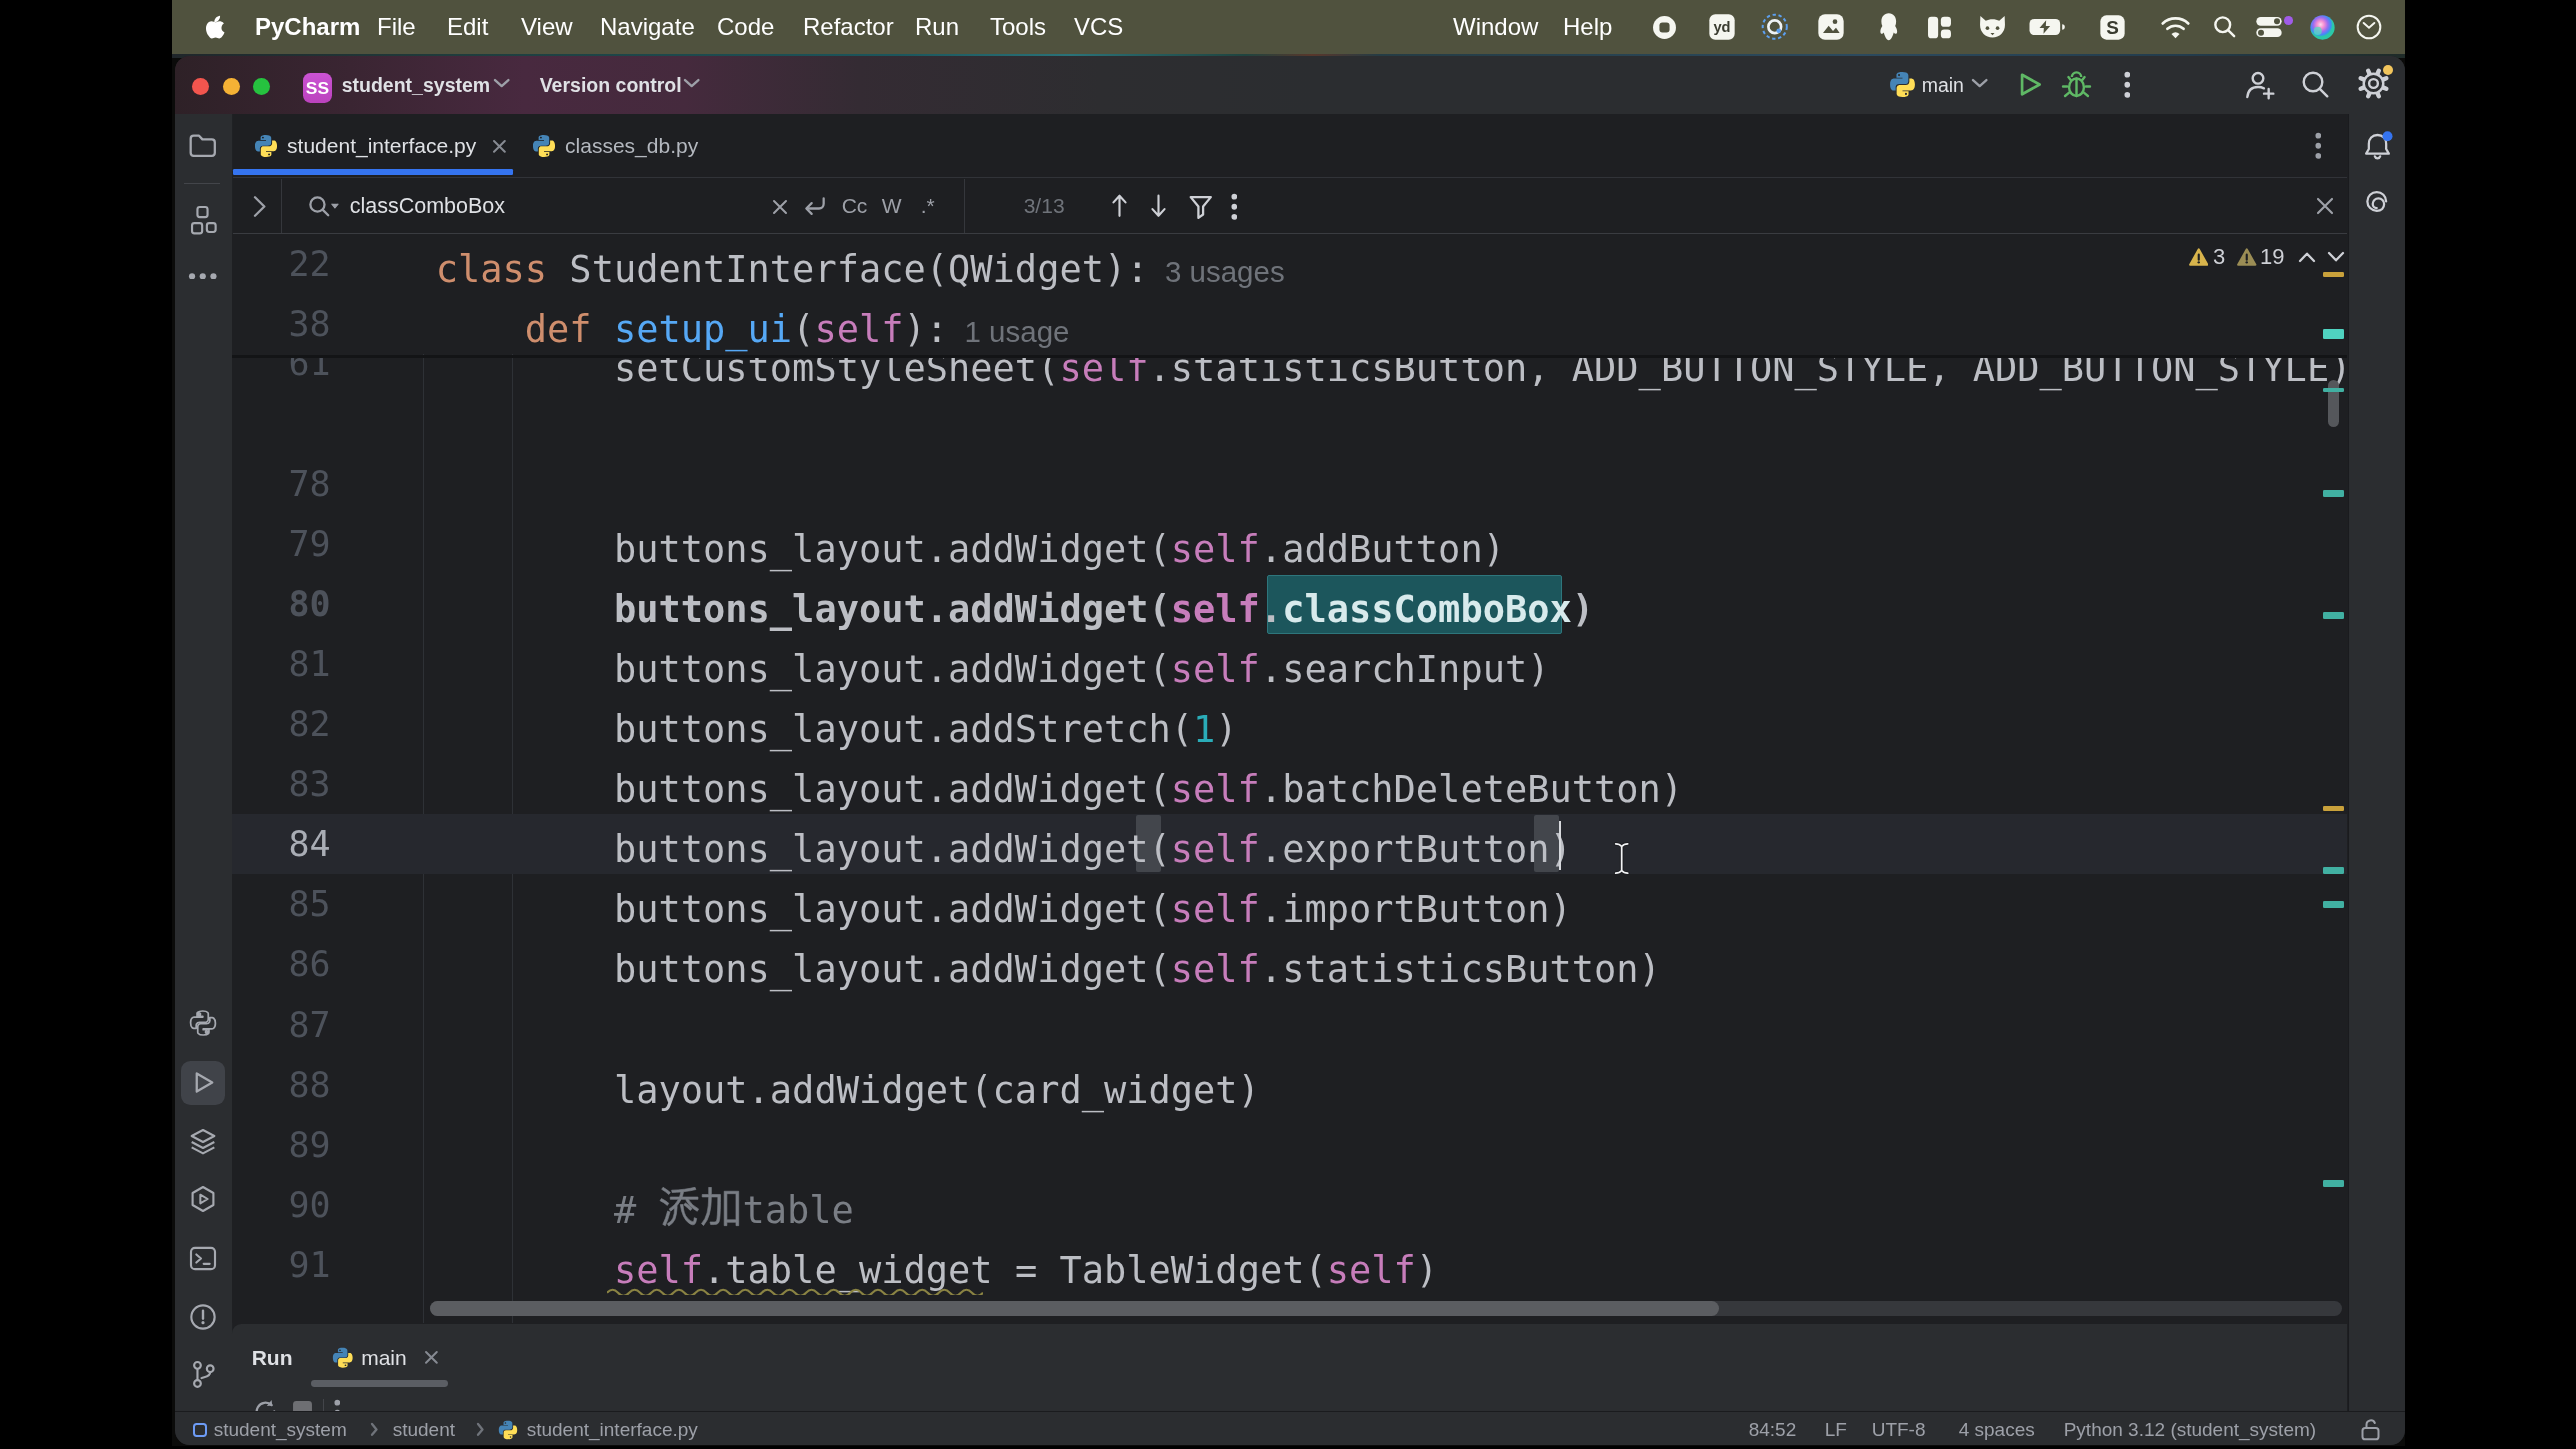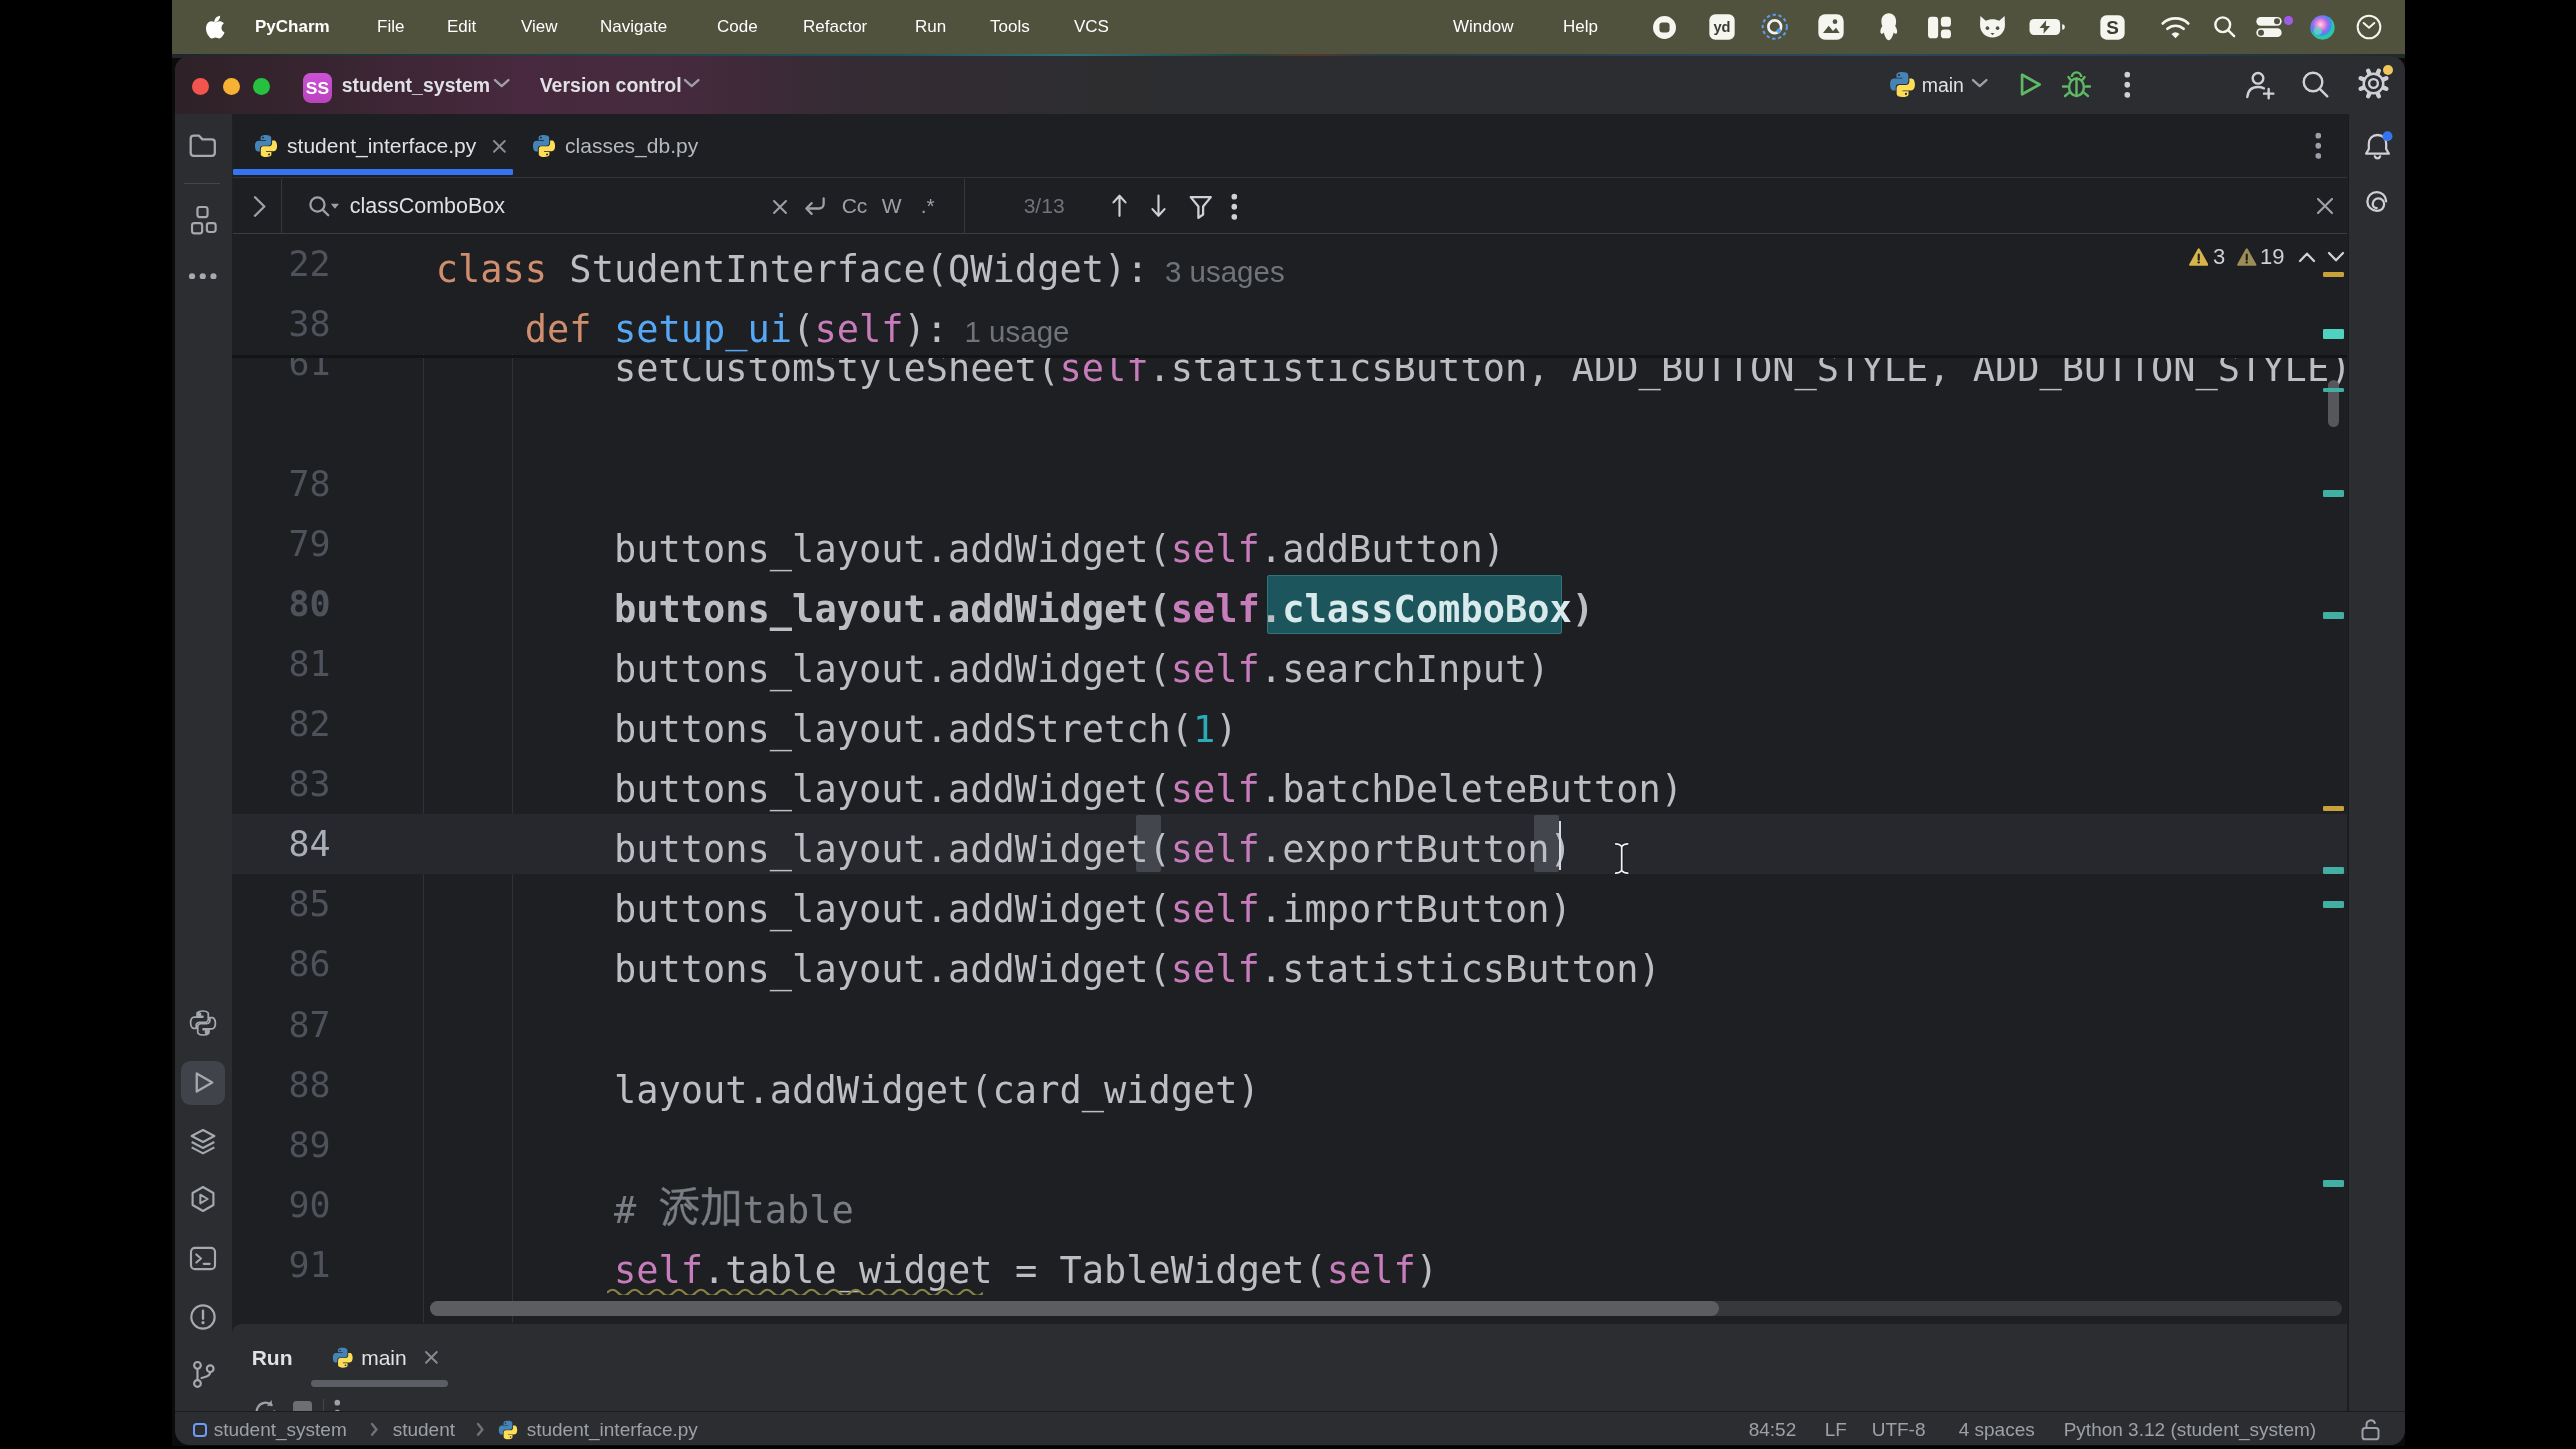--- a/index.html
+++ b/index.html
@@ -4,21 +4,21 @@
 <style>
   html,body{margin:0;padding:0;background:#000;}
   #stage{position:relative;width:2576px;height:1449px;background:#000;overflow:hidden;
          font-family:"Liberation Sans",sans-serif;}
   #screen{position:absolute;left:172px;top:0;width:2233px;height:1446px;background:#0b0b0a;}
   
   #wallpaper{position:absolute;left:0;top:50px;width:2233px;height:8px;
     background:linear-gradient(90deg,#20262a 0px,#203c3c 282px,#1c565c 725px,#2a7278 899px,#20443f 1073px,#58372b 1140px,#253c44 1208px,#2c4a5e 1690px,#233c4c 2012px,#1f2b28 2233px);}
   
   #menubar{position:absolute;left:0;top:0;width:2233px;height:54px;background:#50523e;}
-  .mitem{position:absolute;top:0;height:54px;display:flex;align-items:center;color:#ffffff;font-size:17px;font-weight:500;}
+  .mitem{position:absolute;top:0;height:54px;display:flex;align-items:center;color:#ffffff;font-size:24px;font-weight:500;}
   .mitem.app{font-weight:700;}
   .mstatus{position:absolute;top:0;height:54px;display:flex;align-items:center;justify-content:center;}
   
   #window{position:absolute;left:2.7px;top:56px;width:2230px;height:1389px;background:#1e1f22;
           border-radius:14.8px;overflow:hidden;}
   #titlebar{position:absolute;left:0;top:0;width:2230px;height:58px;
     background:linear-gradient(90deg,#2e2127 0px,#3a2532 174px,#48293f 349px,#452a3d 510px,#342b33 684px,#2d2d30 926px,#2b2d30 1140px,#2b2d30 100%);}
   .tlight{position:absolute;top:21.5px;width:17.4px;height:17.4px;border-radius:50%;}
   #ss-chip{position:absolute;left:128px;top:17.4px;width:29.5px;height:29.5px;border-radius:7.4px;
     background:linear-gradient(180deg,#cb53d4 0%,#bb42bd 100%);

